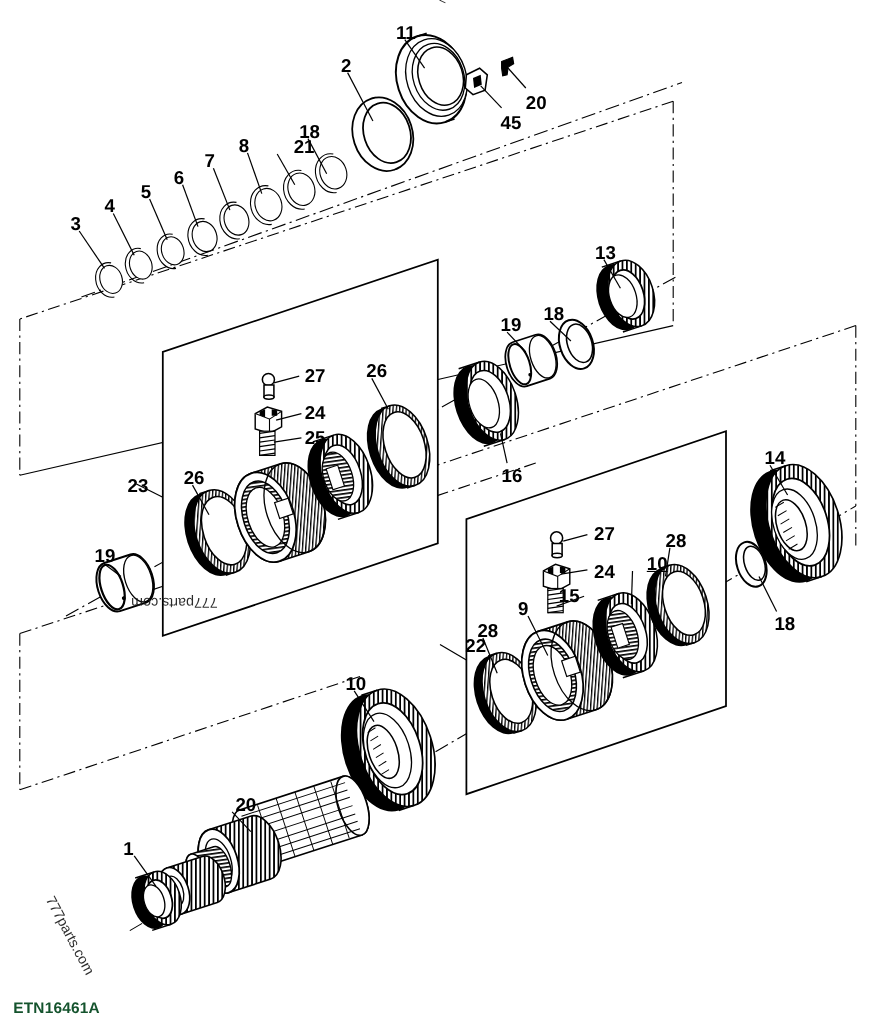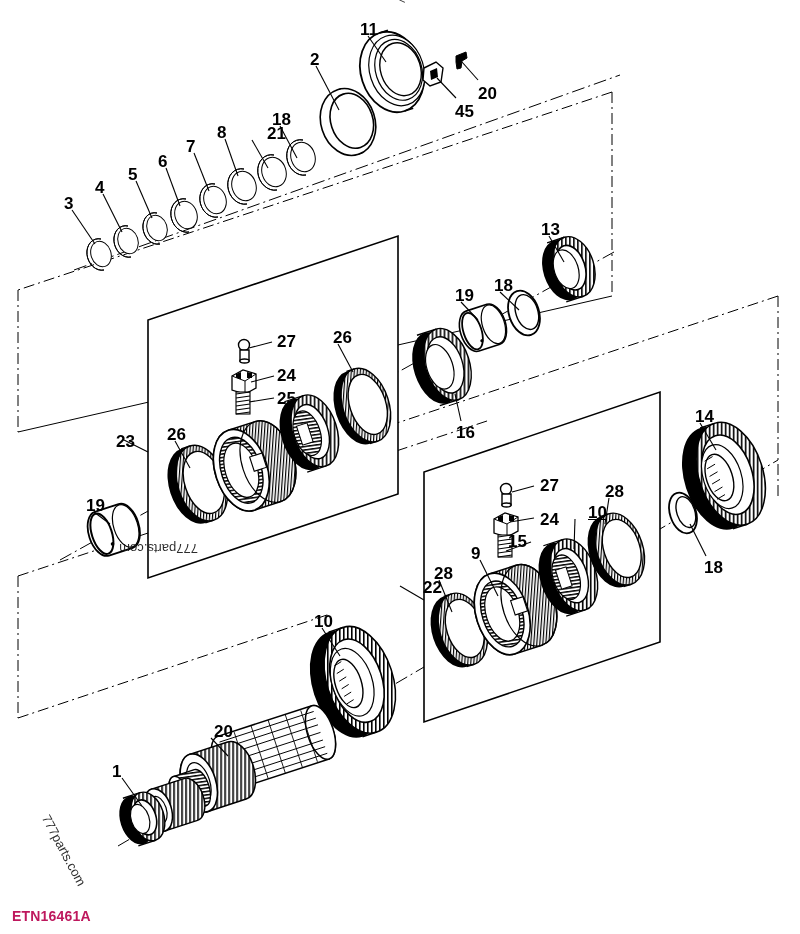--- a/index.html
+++ b/index.html
@@ -23,21 +23,21 @@
     white-space:nowrap;
     user-select:none;
   }
   #figure-id{
     position:absolute;
     left:12px;top:908px;
     font-family:"Liberation Sans",sans-serif;
     font-weight:bold;
     font-size:14px;
     letter-spacing:0.2px;
-    color:#be185d;
+    color:#14532d;
   }
   .watermark{
     position:absolute;
     font-family:"Liberation Sans",sans-serif;
     font-size:13px;
     color:#1a1a1a;
     white-space:nowrap;
     user-select:none;
     opacity:.92;
   }

